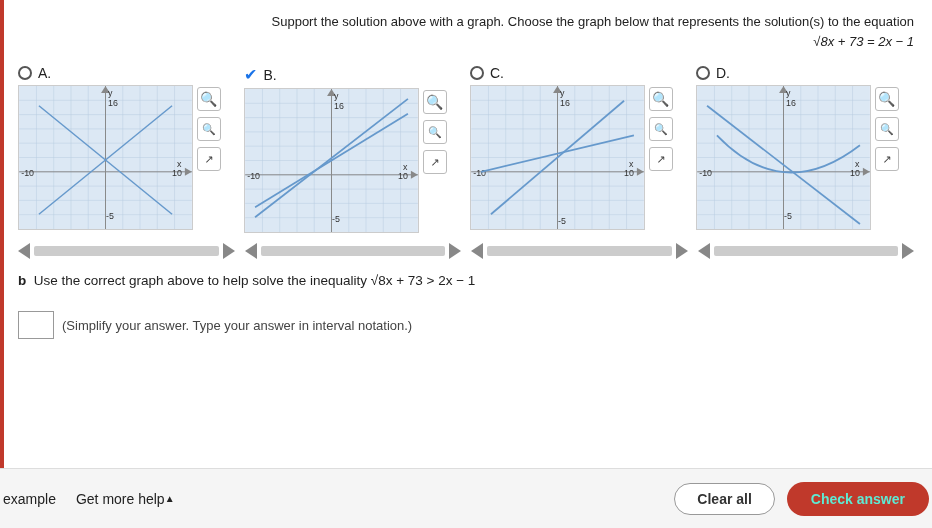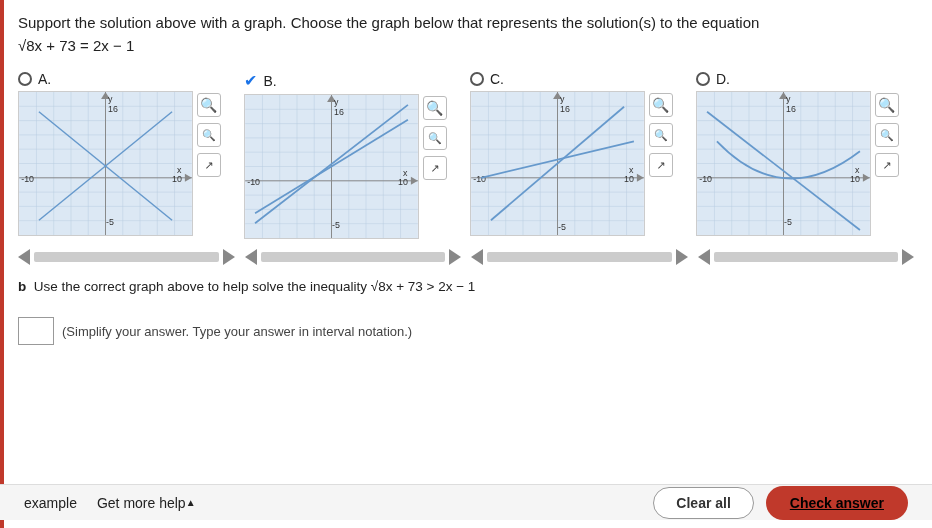--- a/index.html
+++ b/index.html
@@ -8,26 +8,28 @@
       background: #fff;
       width: 932px;
       min-height: 528px;
       overflow: hidden;
       position: relative;
     }
     .main-container {
       padding: 12px 18px 0 18px;
     }
     .instruction {
-      font-size: 15px;
+      font-size: 13px;
       color: #222;
       line-height: 1.5;
       margin-bottom: 14px;
+      text-align: right;
     }
     .instruction .math {
+      font-style: italic;
       margin-top: 36px;
     }
     .options-row {
       display: flex;
       flex-direction: row;
       gap: 8px;
       margin-bottom: 10px;
       align-items: flex-start;
     }
     .option-block {
@@ -147,30 +149,30 @@
       height: 28px;
       border: 1px solid #999;
       background: #fff;
     }
     .answer-hint {
       font-size: 13px;
       color: #444;
     }
     .bottom-bar {
       position: absolute;
-      bottom: 8px;
+      bottom: 0;
       left: 0;
       right: 0;
-      height: 36px;
+      height: 60px;
       background: #f5f5f5;
       border-top: 1px solid #ddd;
       display: flex;
       align-items: center;
       justify-content: space-between;
-      padding: 0 24px;
+      padding: 0 3px;
     }
     .bottom-left {
       display: flex;
       align-items: center;
       gap: 20px;
     }
     .example-link {
       font-size: 14px;
       color: #222;
       font-weight: 500;
@@ -197,24 +199,23 @@
       color: #333;
       cursor: pointer;
       font-weight: 700;
     }
     .check-answer-btn {
       background: #c0392b;
       border: none;
       border-radius: 20px;
       padding: 9px 24px;
       font-size: 14px;
-      color: #000000;
+      color: #5eead4;
       cursor: pointer;
       font-weight: 600;
-      text-decoration: underline;
     }
     
     .graph-svg {
       width: 100%;
       height: 100%;
     }
     .left-border {
       position: absolute;
       left: 0; top: 0; bottom: 0;
       width: 4px;

